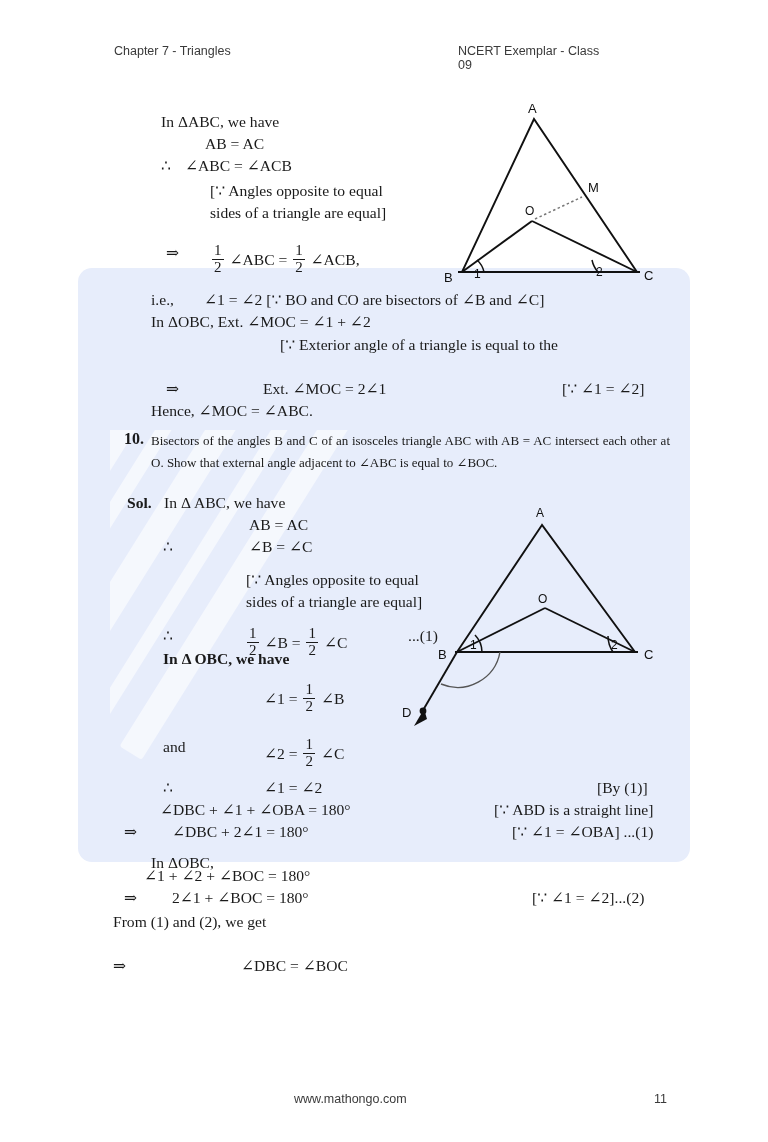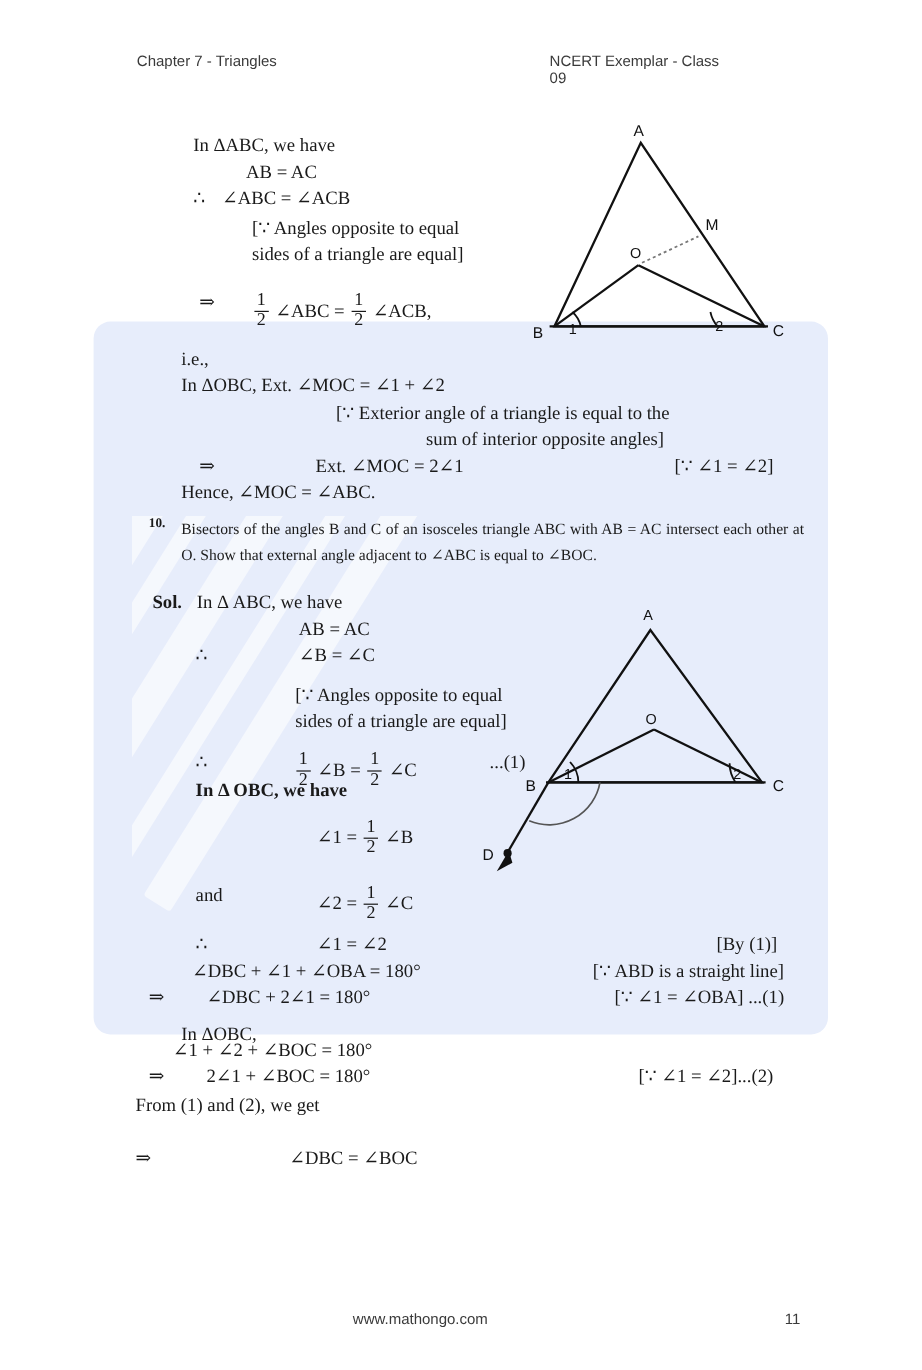--- a/index.html
+++ b/index.html
@@ -38,21 +38,21 @@
 
   
   .txt{position:absolute;white-space:nowrap;font-size:15.6px;line-height:1.15;}
   .b{font-weight:bold;}
 
   
   .qpara{
     position:absolute;left:151px;top:430px;width:519px;
     font-size:13px;line-height:21.5px;text-align:justify;
   }
-  .qnum{position:absolute;left:124px;top:430px;font-weight:bold;font-size:11px;}
+  .qnum{position:absolute;left:124px;top:430px;font-weight:bold;font-size:16px;}
 
   
   .frac{display:inline-block;vertical-align:-0.52em;text-align:center;
         line-height:1.04;font-size:15px;margin:0 2px;position:relative;top:-1px;}
   .frac .n{display:block;padding:0 2px;}
   .frac .d{display:block;padding:0 2px;border-top:1.3px solid #1a1a1a;}
 
   
   .footer{
     position:absolute;left:0;top:1092px;width:768px;height:18px;
@@ -101,23 +101,23 @@
     </span>
     <span>∠ABC =</span>
     <span class="frac">
       <span class="n">1</span>
       <span class="d">2</span>
     </span>
     <span>∠ACB,</span>
   </div>
 
   <div class="txt" style="left:151px;top:291px;">i.e.,</div>
+  <div class="txt" style="left:204px;top:291px;">∠1 = ∠2 [∵ BO and CO are bisectors of ∠B and ∠C]</div>
   <div class="txt" style="left:151px;top:313px;">In ΔOBC, Ext. ∠MOC = ∠1 + ∠2</div>
   <div class="txt" style="left:280px;top:336px;">[∵ Exterior angle of a triangle is equal to the</div>
-  <div class="txt" style="left:355px;top:358px;">sum of interior opposite angles]</div>
   <div class="txt" style="left:166px;top:380px;">⇒</div>
   <div class="txt" style="left:263px;top:380px;">Ext. ∠MOC = 2∠1</div>
   <div class="txt" style="left:562px;top:380px;">[∵  ∠1 = ∠2]</div>
   <div class="txt" style="left:151px;top:402px;">Hence, ∠MOC = ∠ABC.</div>
 
   <div class="qnum">10.</div>
   <div class="qpara">Bisectors of the angles B and C of an isosceles triangle ABC with AB = AC intersect each other at O. Show that external angle adjacent to ∠ABC is equal to ∠BOC.</div>
 
   <div class="txt b" style="left:127px;top:494px;">Sol.</div>
   <div class="txt" style="left:164px;top:494px;">In Δ ABC, we have</div>

